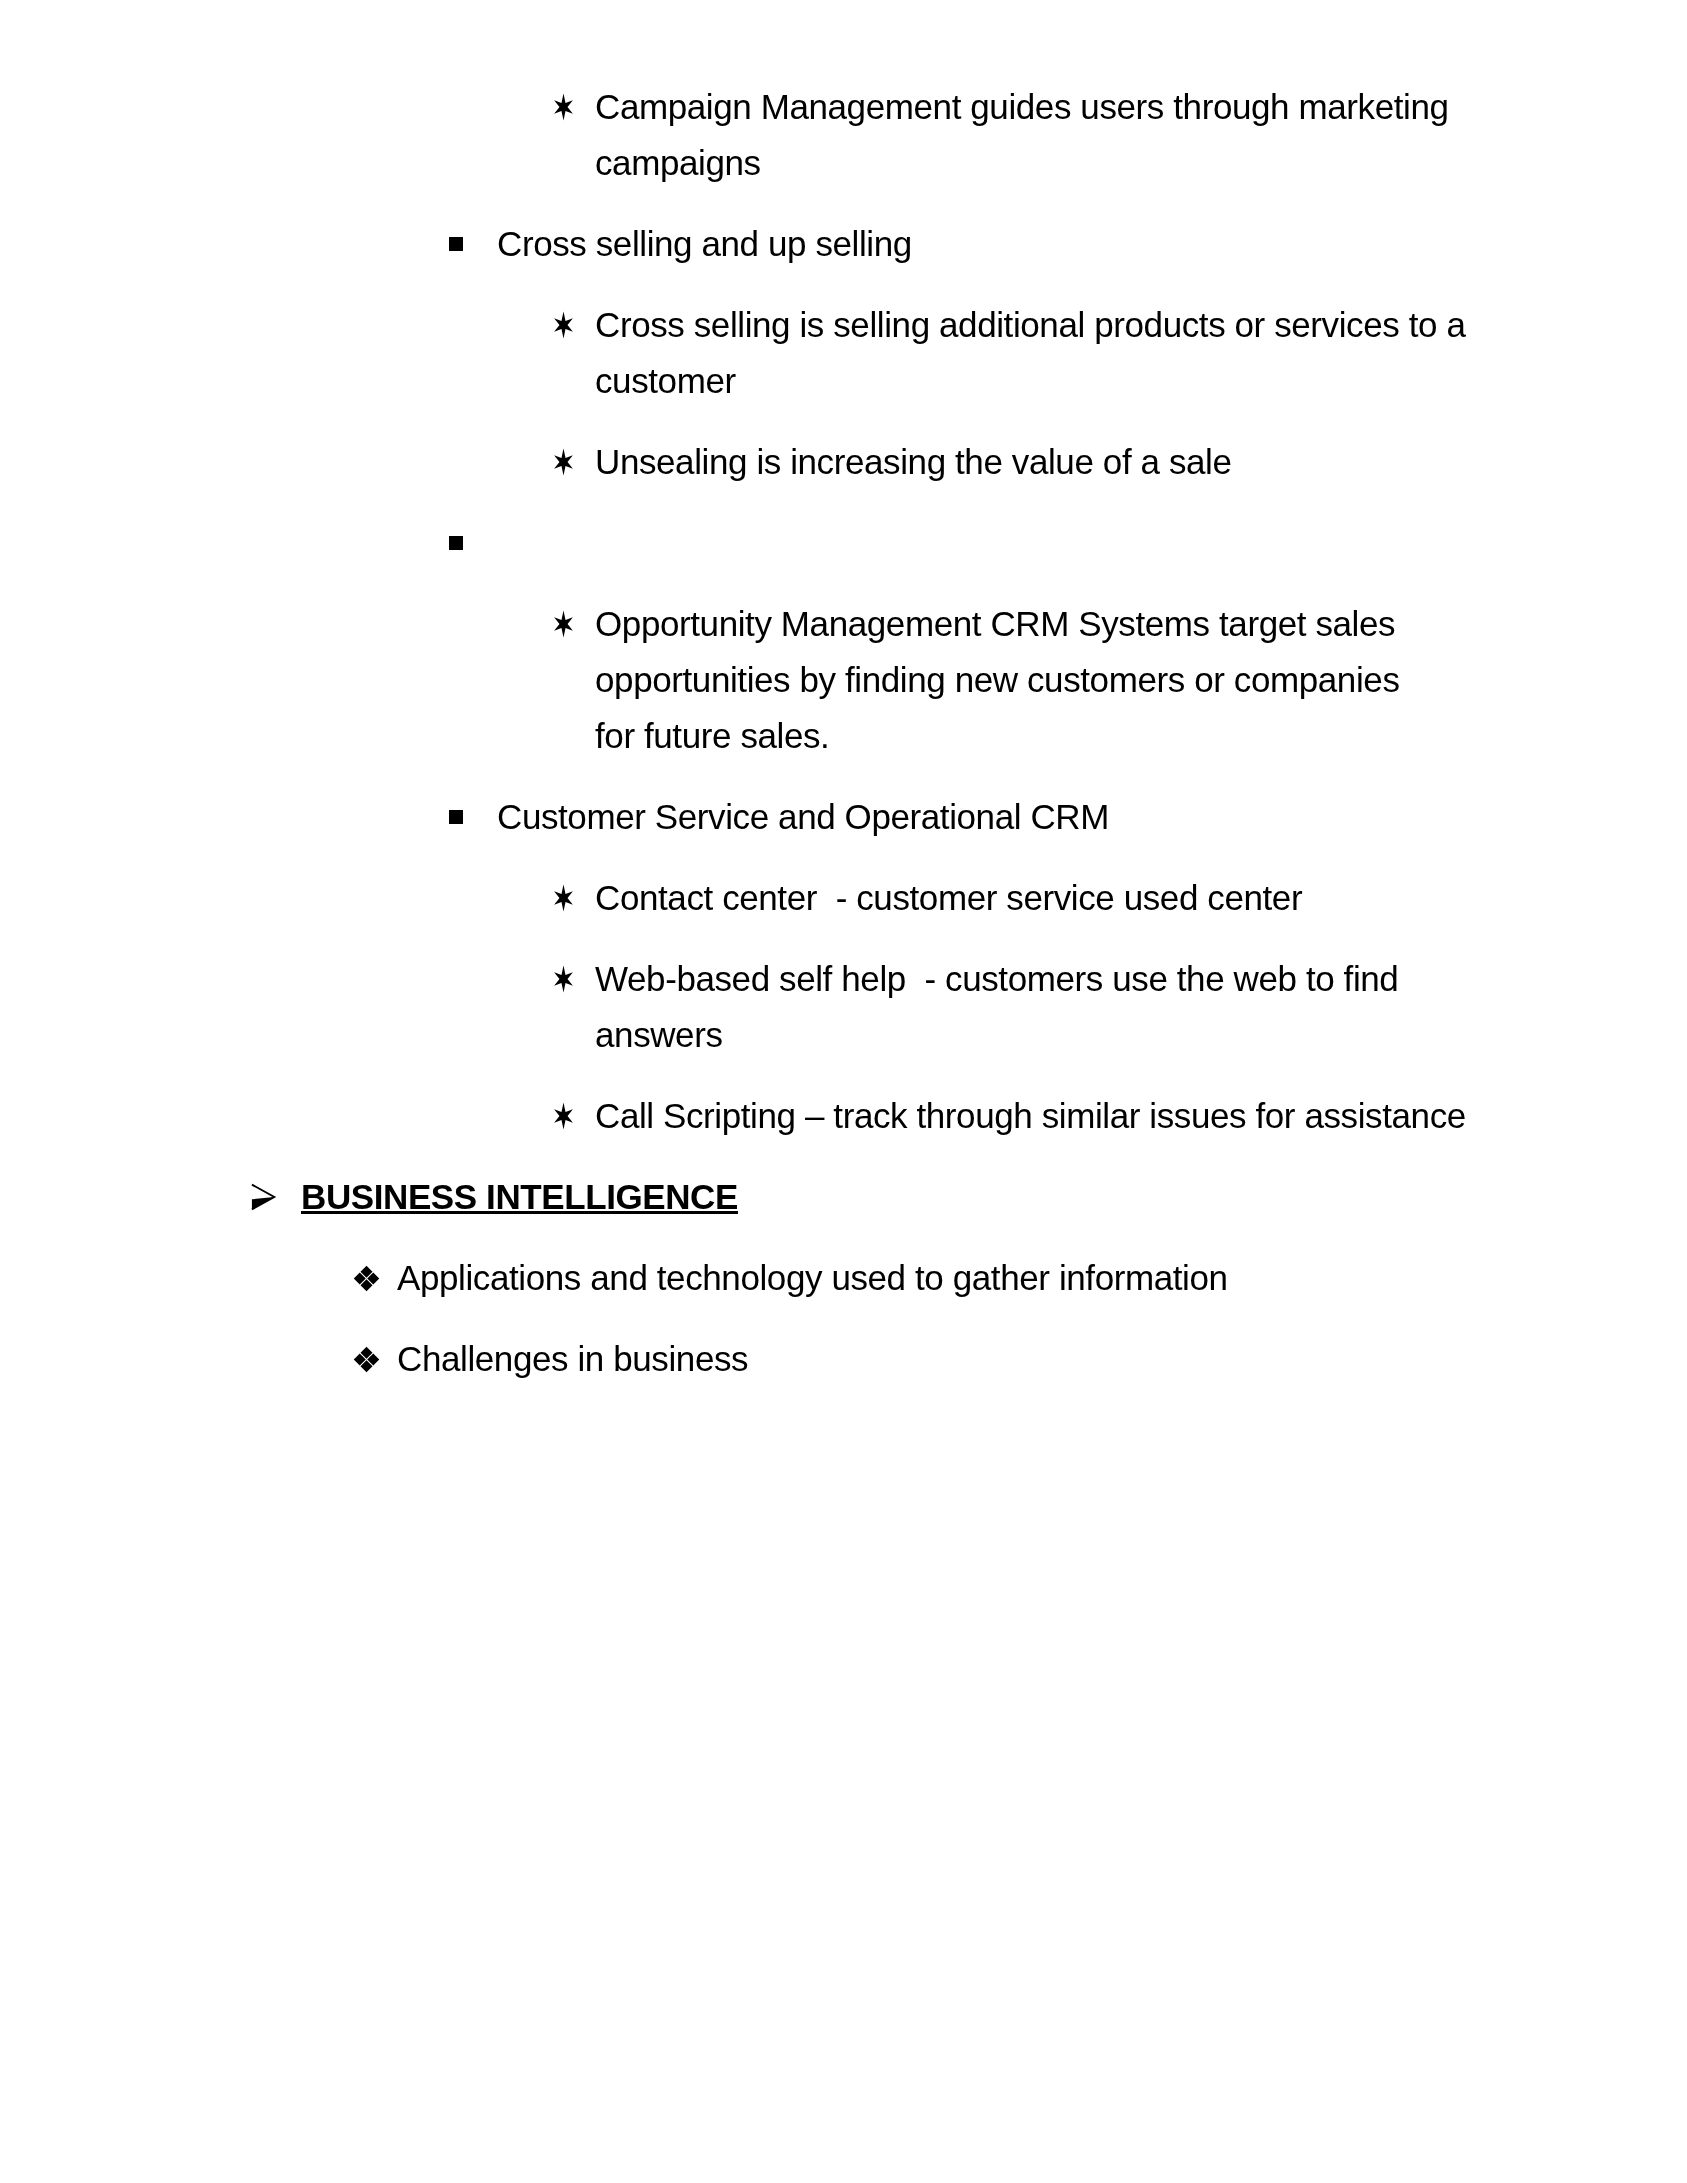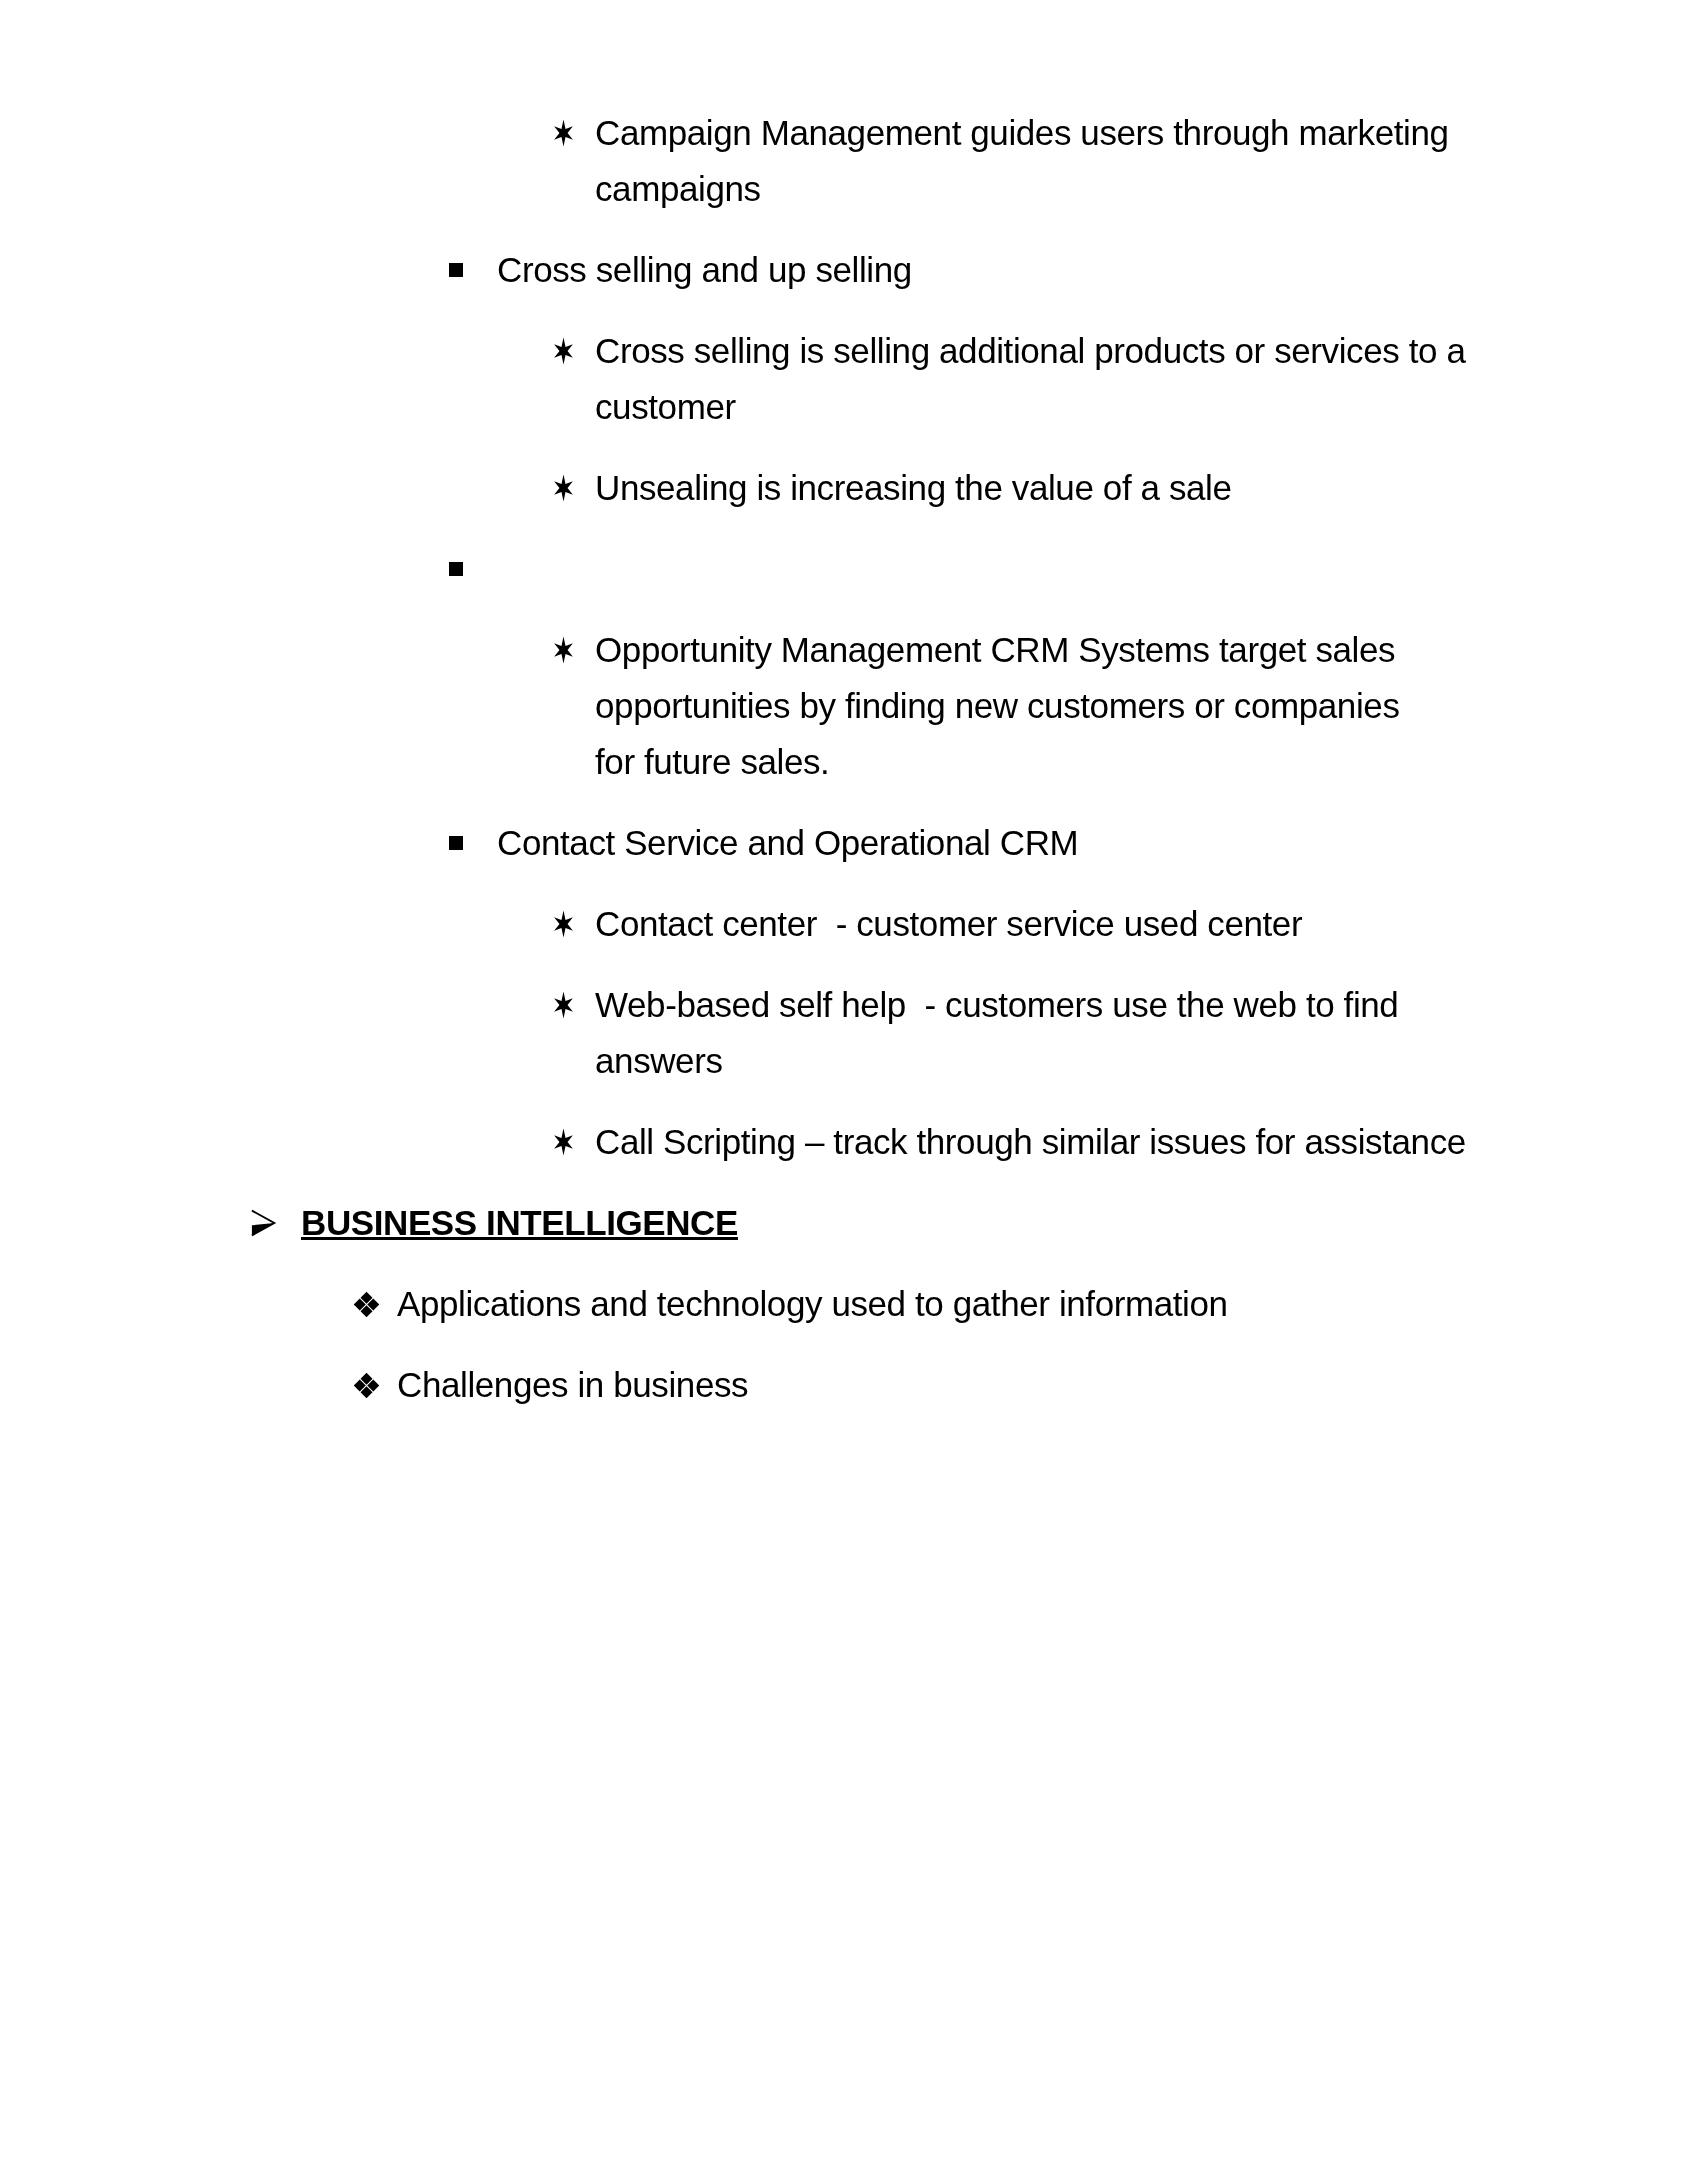--- a/index.html
+++ b/index.html
@@ -8,21 +8,21 @@
   }
   body {
     width: 1687px;
     height: 2183px;
     background: #ffffff;
     color: #000000;
     font-family: "Liberation Sans", sans-serif;
     overflow: hidden;
   }
   .doc {
-    padding-top: 105px;
+    padding-top: 79px;
     box-sizing: border-box;
   }
   .row {
     display: flex;
     align-items: flex-start;
     margin-bottom: 25px;
   }
   .bullet {
     flex: 0 0 auto;
     height: 56px;
@@ -130,21 +130,21 @@
       </span>
     <div class="text">Opportunity Management CRM Systems target sales
 opportunities by finding new customers or companies
 for future sales.</div>
   </div>
 
   <div class="row lvl-square">
     <span class="bullet">
         <span class="shape-square"></span>
       </span>
-    <div class="text">Contact Service and Operational CRM</div>
+    <div class="text">Customer Service and Operational CRM</div>
   </div>
 
   <div class="row lvl-star">
     <span class="bullet">
         <svg class="icon-star" viewBox="0 0 33 41" width="27" height="34">
           <use href="#b-star"></use>
         </svg>
       </span>
     <div class="text">Contact center  - customer service used center</div>
   </div>

